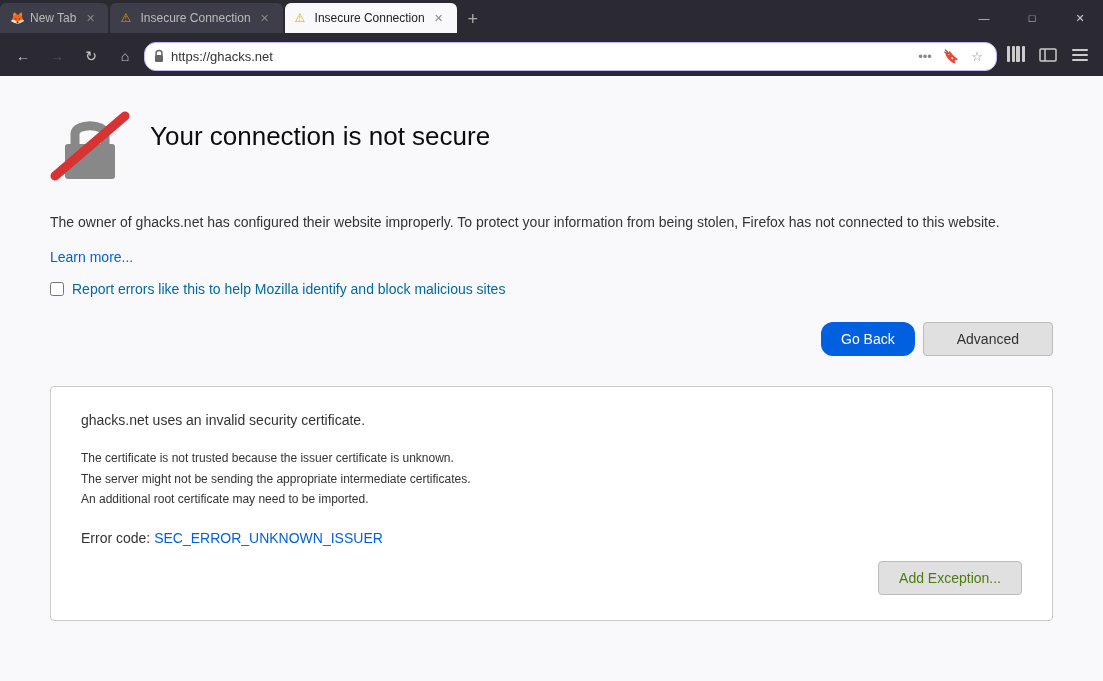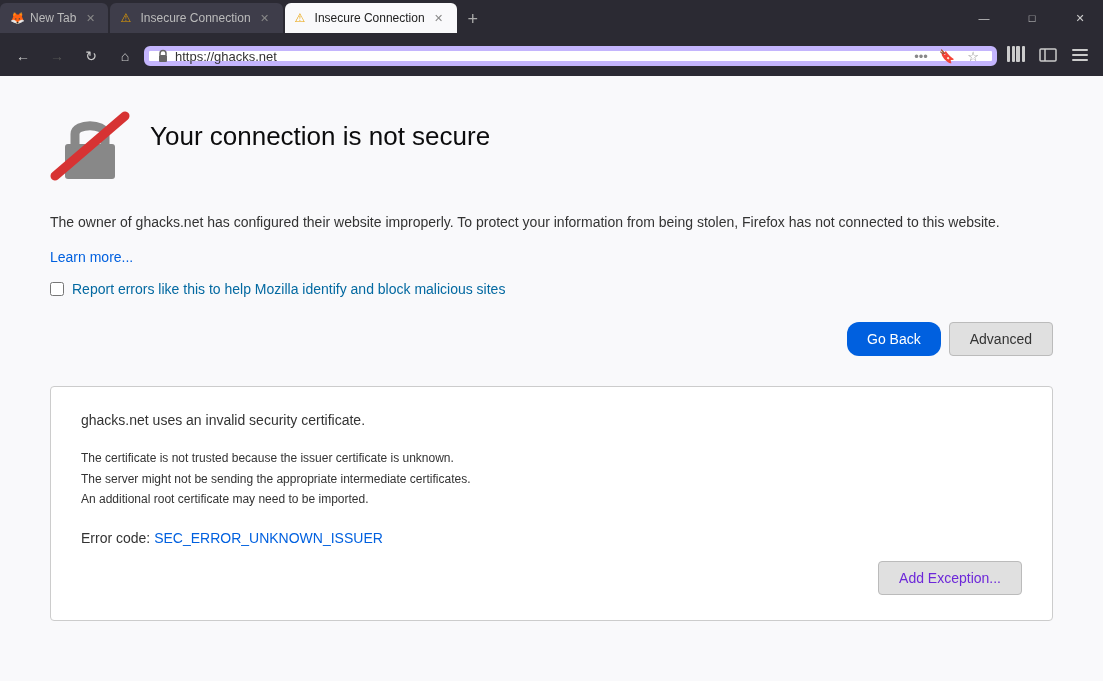--- a/index.html
+++ b/index.html
@@ -129,28 +129,28 @@
       font-size: 14px;
     }
 
     .nav-btn.disabled {
       color: #555;
       cursor: default;
     }
 
     .address-bar {
       flex: 1;
-      height: 20px;
+      height: 29px;
       background: #fff;
-      border-radius: 6px;
+      border-radius: 12px;
       display: flex;
       align-items: center;
       padding: 0 8px;
       gap: 6px;
-      border: 5px solid #c4b5fd;
+      border: 1px solid #c4b5fd;
     }
 
     .address-lock {
       color: #666;
       font-size: 12px;
       display: flex;
       align-items: center;
     }
 
     .address-text {
@@ -263,21 +263,21 @@
       padding: 8px 20px;
       font-size: 14px;
       border-radius: 12px;
       cursor: pointer;
     }
 
     .btn-advanced {
       background: #e0e0e0;
       color: #333;
       border: 1px solid #bbb;
-      padding: 8px 20px;
+      padding: 8px 33px;
       font-size: 14px;
       border-radius: 4px;
       cursor: pointer;
     }
 
     
     .advanced-box {
       border: 1px solid #ccc;
       border-radius: 4px;
       background: #fff;
@@ -311,21 +311,21 @@
     }
 
     .add-exception-row {
       display: flex;
       justify-content: flex-end;
       margin-top: 15px;
     }
 
     .btn-add-exception {
       background: #e0e0e0;
-      color: #6d28d9;
+      color: #4d7c0f;
       border: 1px solid #bbb;
       padding: 8px 20px;
       font-size: 14px;
       border-radius: 4px;
       cursor: pointer;
     }
   </style>
 </head>
 <body>
 

